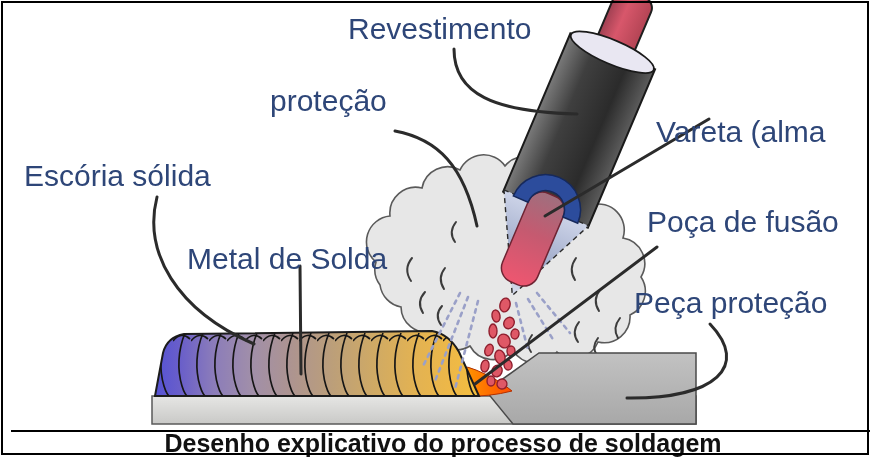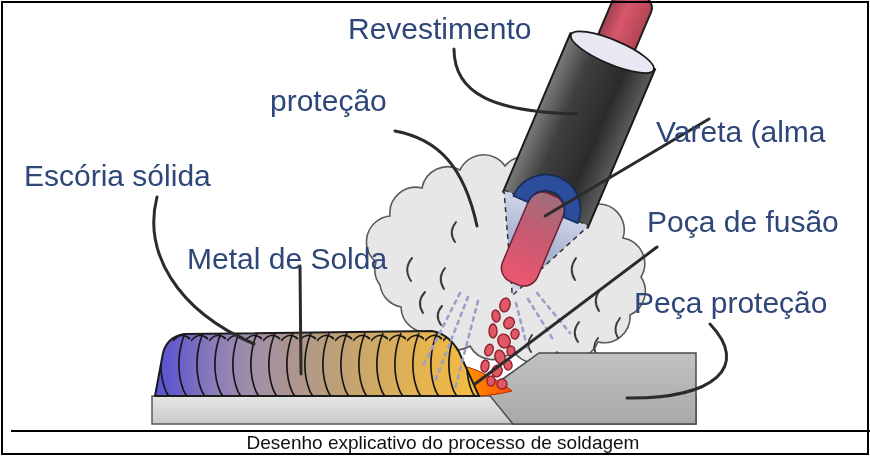--- a/index.html
+++ b/index.html
@@ -8,21 +8,21 @@
   .frame-border{position:absolute;left:1px;top:1px;width:864px;height:450px;
        border:2px solid var(--frame-border,#000);pointer-events:none;z-index:5;}
   .canvas{position:absolute;left:8px;top:0;width:870px;height:444px;}
   svg{position:absolute;left:0;top:0;}
   .diagram-label{position:absolute;color:var(--label-text,#2e4678);
        font-size:30px;line-height:34px;white-space:nowrap;z-index:3;}
   .gases{line-height:45px;}
   .caption-bar{position:absolute;left:3px;right:3px;top:430px;height:22px;
        border-top:2px solid #000;background:#fff;display:flex;
        align-items:center;justify-content:center;z-index:4;}
-  .caption-bar span{font-size:19px;color:var(--caption-text,#111);}
+  .caption-bar span{font-size:25px;color:var(--caption-text,#111);font-weight:bold;}
   
   .cloud{fill:var(--gas-cloud,#e7e7e7);stroke:var(--cloud-outline,#5a5a5a);stroke-width:1.6;}
   .swirl{fill:none;stroke:#3c3c3c;stroke-width:2;stroke-linecap:round;}
   .leader{fill:none;stroke:var(--leader-line,#2b2b2b);stroke-width:3;stroke-linecap:round;}
   .gasline{fill:none;stroke:var(--gas-dash,#9aa0c8);stroke-width:2.6;stroke-dasharray:3.5 5;stroke-linecap:round;}
   .droplet{fill:var(--droplet-red,#df5866);stroke:#8f1f2e;stroke-width:1.4;}
 </style>
 </head>
 <body>
 

